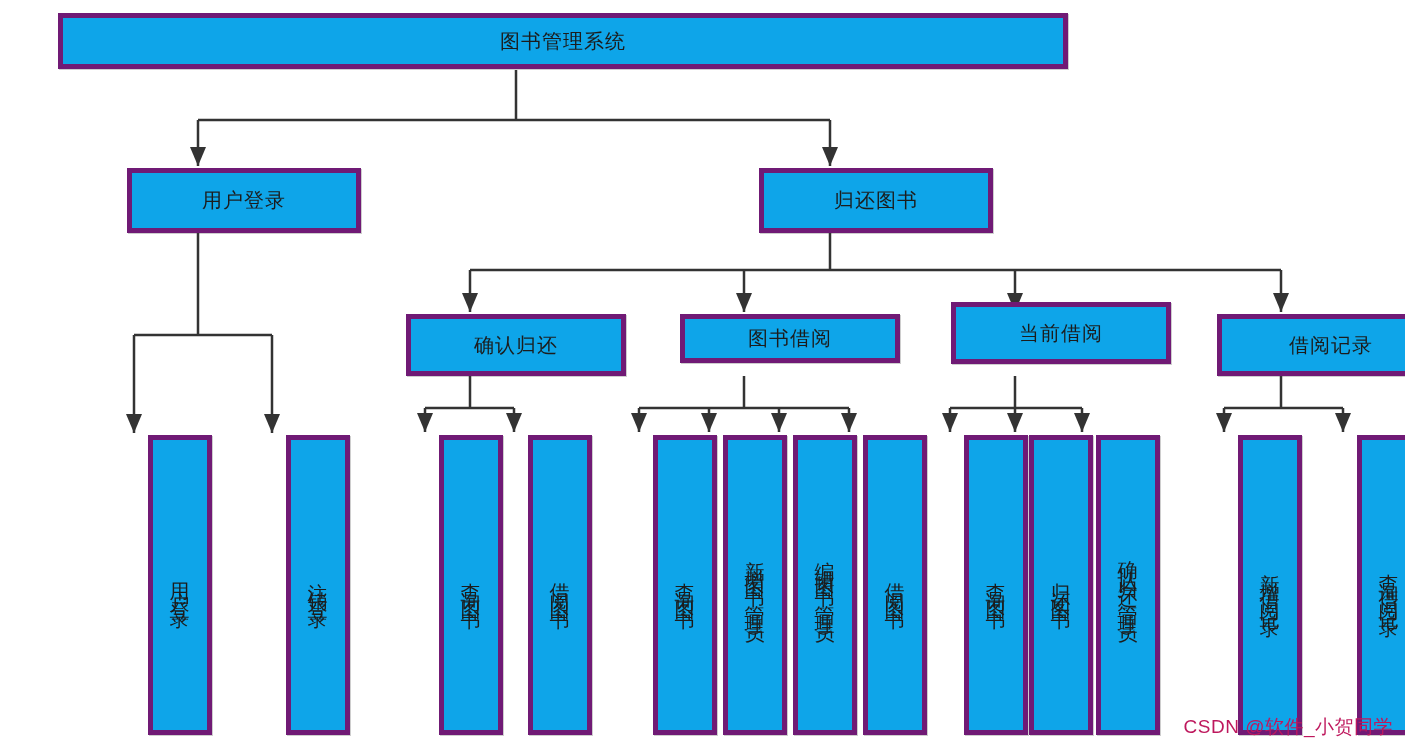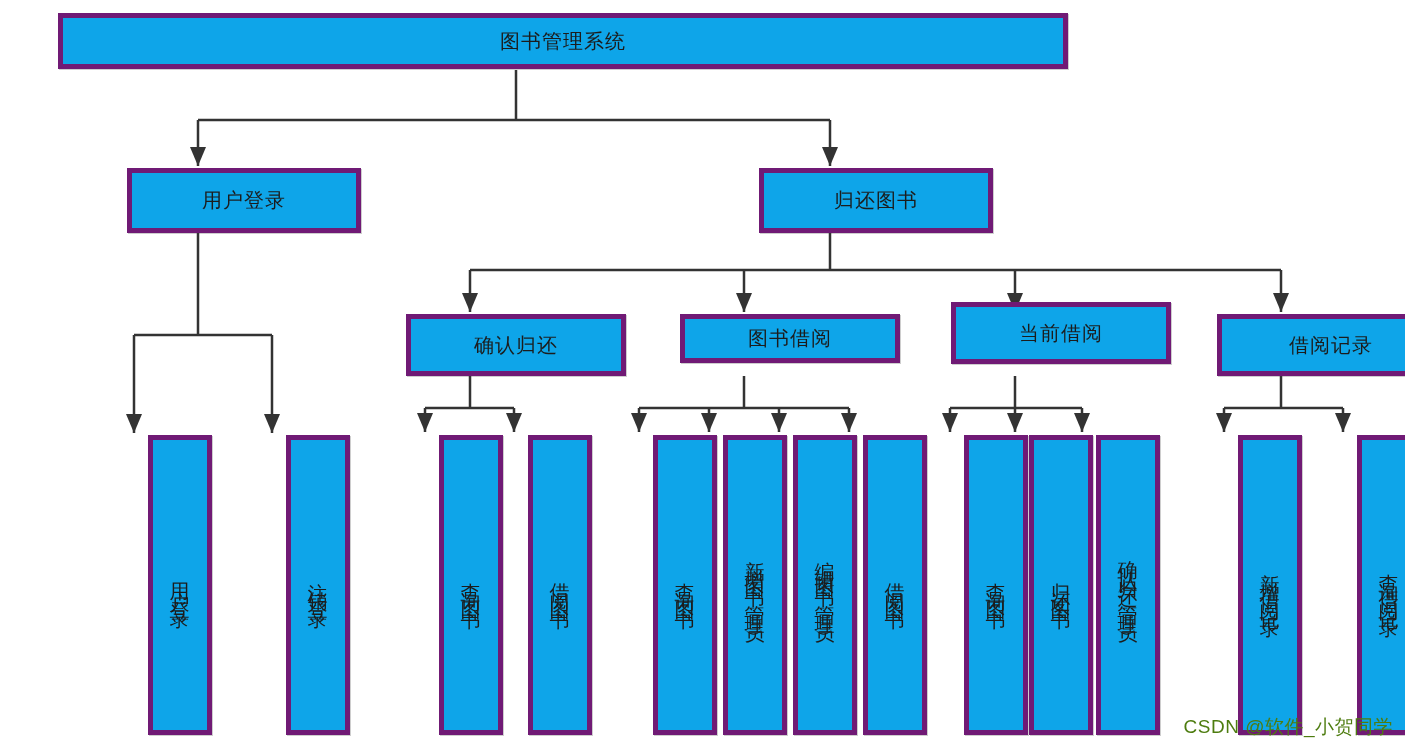--- a/index.html
+++ b/index.html
@@ -50,21 +50,21 @@
     font-size: 20px;
     letter-spacing: 9px;
     line-height: 1;
     white-space: nowrap;
   }
   .watermark {
     position: absolute;
     right: 12px;
     top: 714px;
     font-size: 19px;
-    color: #4d7c0f;
+    color: #be185d;
     z-index: 3;
     white-space: nowrap;
     letter-spacing: 0.5px;
   }
 </style>
 </head>
 <body>
 
 <div class="canvas">
 

